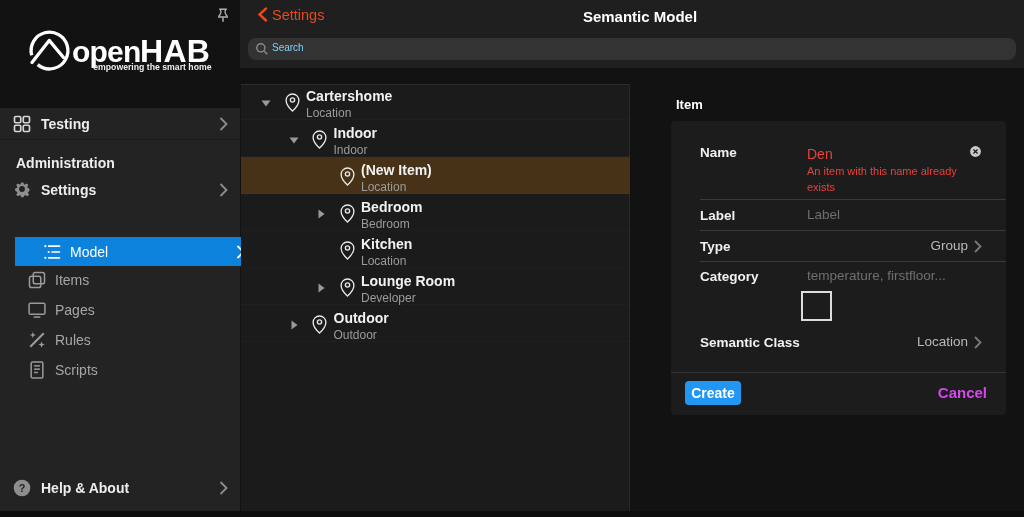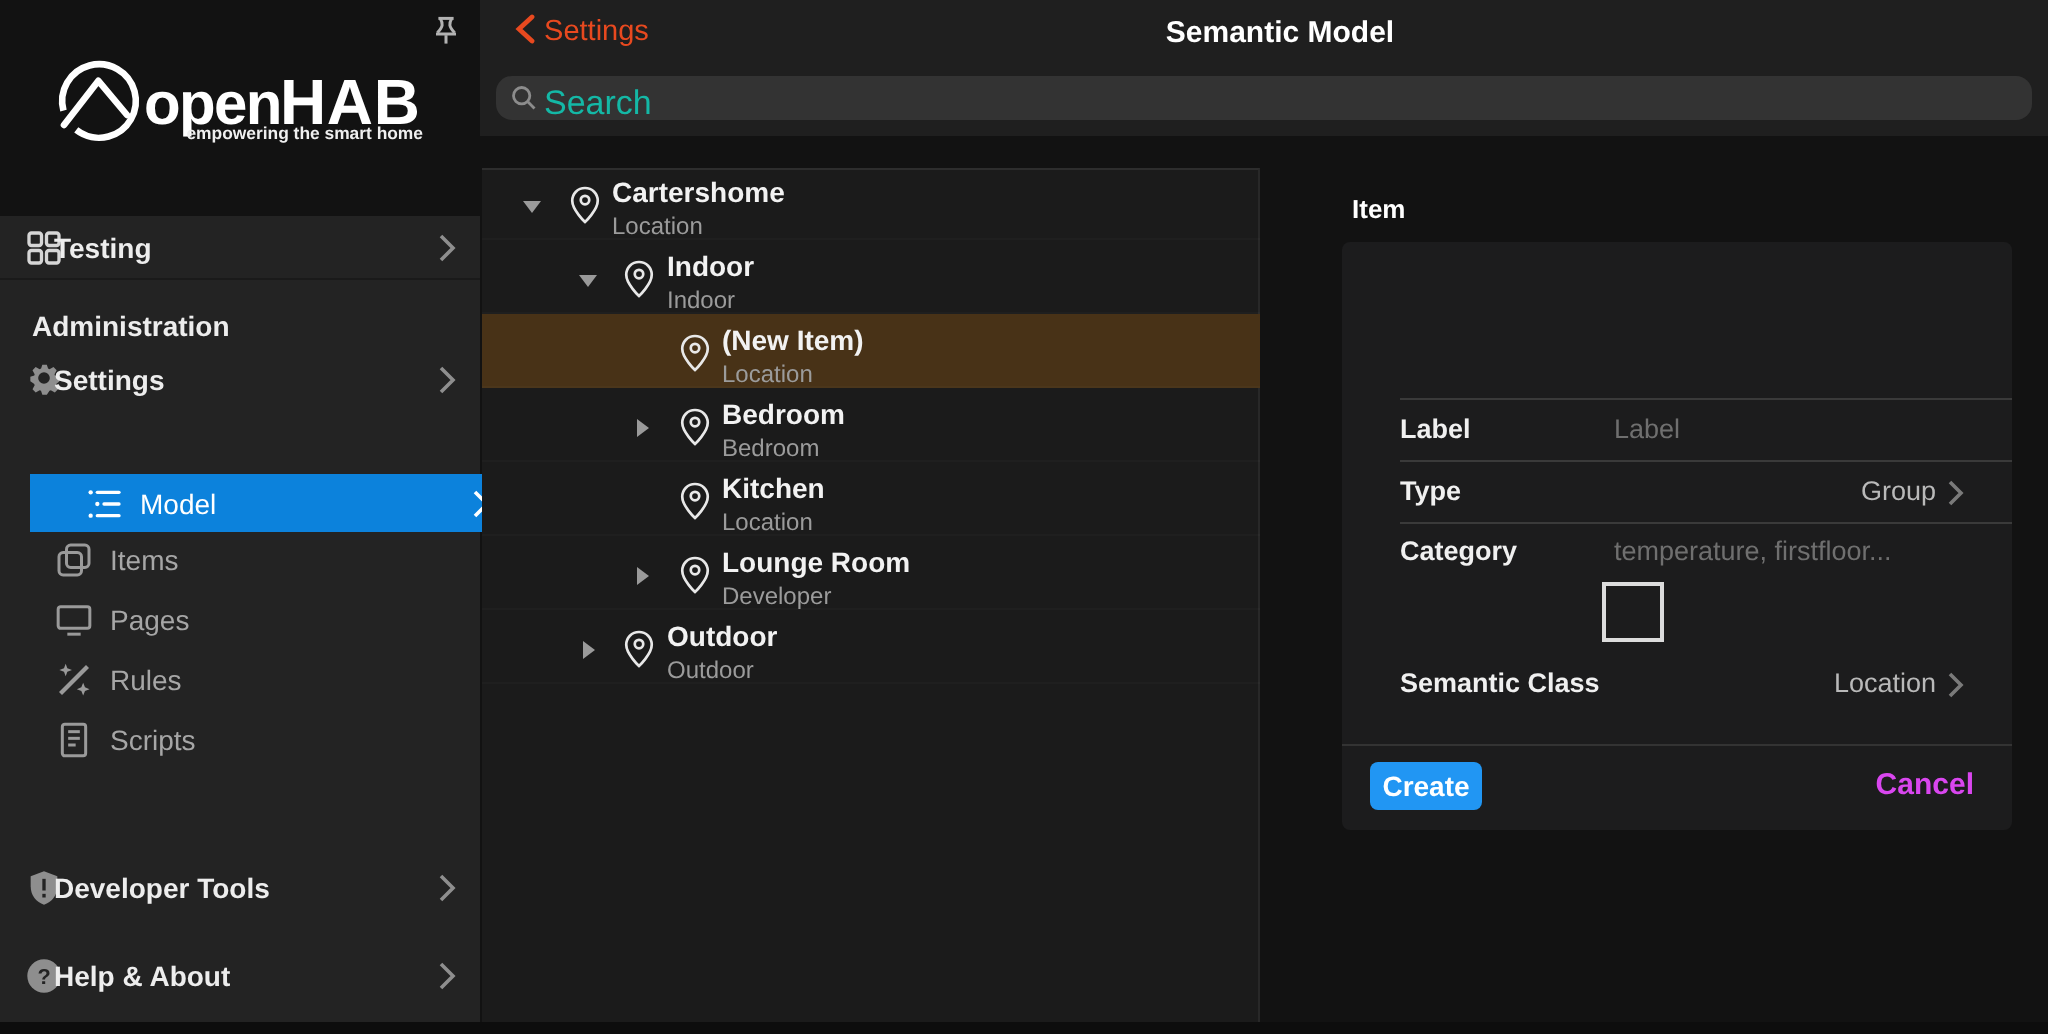--- a/index.html
+++ b/index.html
@@ -3,36 +3,36 @@
 <meta charset="utf-8">
 <style>
   * { margin:0; padding:0; box-sizing:border-box; }
   html,body { width:1024px; height:517px; overflow:hidden; background:#121212;
     font-family:"Liberation Sans", sans-serif; }
   
   #sidebar { position:absolute; left:0; top:0; width:240px; height:517px; background:#232323; }
   #logoblock { position:absolute; left:0; top:0; width:240px; height:108px; background:#121212; }
   #pin { position:absolute; right:10px; top:8px; }
   .srow { position:absolute; left:0; width:240px; height:30px; }
-  .srow .txt { position:absolute; left:27px; top:50%; transform:translateY(-50%);
+  .srow .txt { position:absolute; left:41px; top:50%; transform:translateY(-50%);
     font-size:14px; color:#a6a6a6; }
   .srow .txt.b { color:#ededed; font-weight:bold; }
   .srow .ic { position:absolute; left:12px; top:50%; transform:translateY(-50%); width:20px; height:20px; }
   .srow .ic2 { position:absolute; left:27px; top:50%; transform:translateY(-50%); width:20px; height:20px; }
   .srow .txt2 { position:absolute; left:55px; top:50%; transform:translateY(-50%);
     font-size:14px; color:#a6a6a6; }
   .chev { position:absolute; right:12px; top:50%; transform:translateY(-50%); width:9px; height:15px; }
   
   #header { position:absolute; left:240px; top:0; width:784px; height:68px; background:#1f1f1f; }
   #backlink { position:absolute; left:17px; top:7px; color:#e8491f; font-size:14.5px; }
   #title { position:absolute; left:8px; top:8px; width:784px; text-align:center; color:#fff;
     font-size:15px; font-weight:bold; }
   #searchin { position:absolute; left:8px; top:38px; width:768px; height:22px; background:#333;
     border-radius:8px; }
-  #searchin span { position:absolute; left:24px; top:4px; color:#14b8a6; font-size:17px; }
+  #searchin span { position:absolute; left:24px; top:4px; color:#7dd3fc; font-size:10px; }
   
   #tree { position:absolute; left:241px; top:84px; width:389px; height:427px; background:#1b1b1b;
     border-top:1px solid #2d2d2d; border-right:1px solid #282828; }
   .trow { position:absolute; left:0; width:389px; height:37px; }
   
   .trow .t1 { position:absolute; top:5px; font-size:14px; color:#f2f2f2; font-weight:600; }
   .trow .t2 { position:absolute; top:22.5px; font-size:12px; color:#9b9b9b; }
   .tpin { position:absolute; width:17px; height:21px; top:9px; }
   .tri { position:absolute; width:10px; height:10px; top:15px; }
   
@@ -141,31 +141,20 @@
     <svg class="ic2" viewBox="0 0 24 24" fill="none" stroke="#9a9a9a" stroke-width="1.8">
       <rect x="5" y="2.5" width="14" height="19" rx="1.5"></rect>
       <line x1="8.5" y1="7" x2="15.5" y2="7"></line>
       <line x1="8.5" y1="11" x2="15.5" y2="11"></line>
       <line x1="8.5" y1="15" x2="13" y2="15"></line>
     </svg>
     <span class="txt2">Scripts</span>
   </div>
 
 
-  <div class="srow" style="top:429px;">
-    <svg class="ic" viewBox="0 0 24 24" fill="#8e8e8e">
-      <path d="M12 2 L20 5 V11 C20 16.5 16.6 20.6 12 22 C7.4 20.6 4 16.5 4 11 V5 Z"></path>
-      <rect x="11" y="6.5" width="2" height="7" fill="#232323"></rect>
-      <rect x="11" y="15.5" width="2" height="2.2" fill="#232323"></rect>
-    </svg>
-    <span class="txt b">Developer Tools</span>
-    <svg class="chev" viewBox="0 0 9 15" fill="none" stroke="#8e8e8e" stroke-width="1.8">
-        <path d="M1.5,1.5 L7.5,7.5 L1.5,13.5"></path>
-      </svg>
-  </div>
 
   <div class="srow" style="top:473px;">
     <svg class="ic" viewBox="0 0 24 24">
       <circle cx="12" cy="12" r="10" fill="#8e8e8e"></circle>
       <text x="12" y="16.7" text-anchor="middle" font-size="13" font-weight="bold" fill="#232323" font-family="Liberation Sans">?</text>
     </svg>
     <span class="txt b">Help &amp; About</span>
     <svg class="chev" viewBox="0 0 9 15" fill="none" stroke="#8e8e8e" stroke-width="1.8">
         <path d="M1.5,1.5 L7.5,7.5 L1.5,13.5"></path>
       </svg>
@@ -258,20 +247,29 @@
       <circle cx="12" cy="10.5" r="3"></circle>
     </svg>
     <span class="t1" style="left:92.5px;">Outdoor</span>
     <span class="t2" style="left:92.5px;">Outdoor</span>
   </div>
   </div>
 
 <div id="itemhead">Item</div>
 <div id="card">
 
+  <div class="crow" style="top:22px;">
+    <span class="lab">Name</span>
+    <span class="val" style="color:#e8413c;font-size:14px;top:2.5px;">Den</span>
+    <svg style="position:absolute; right:24px; top:2px;" width="13" height="13" viewBox="0 0 24 24">
+      <circle cx="12" cy="12" r="10" fill="#c9c9cd"></circle>
+      <path d="M8.2,8.2 L15.8,15.8 M15.8,8.2 L8.2,15.8" stroke="#1c1c1d" stroke-width="2.4"></path>
+    </svg>
+    <div style="position:absolute; left:107px; top:21px; width:158px; font-size:11px; color:#e8413c; line-height:15.5px;">An item with this name already exists</div>
+  </div>
   <div class="divider" style="top:78px;"></div>
 
   <div class="crow" style="top:84.5px;">
     <span class="lab">Label</span>
     <span class="val">Label</span>
   </div>
   <div class="divider" style="top:108.5px;"></div>
 
   <div class="crow" style="top:116px;">
     <span class="lab">Type</span>

